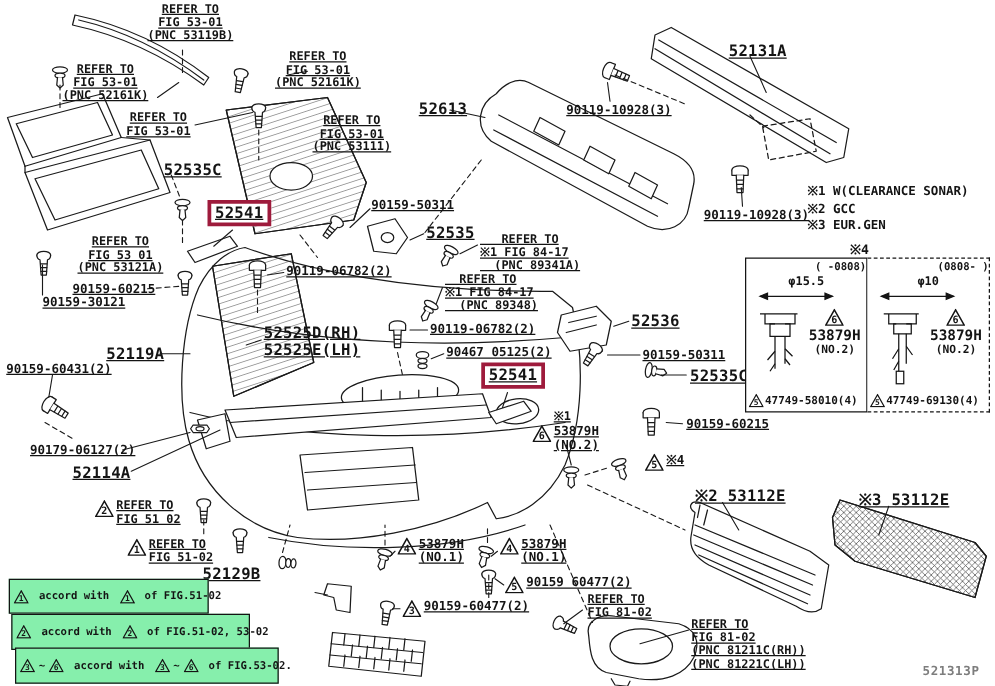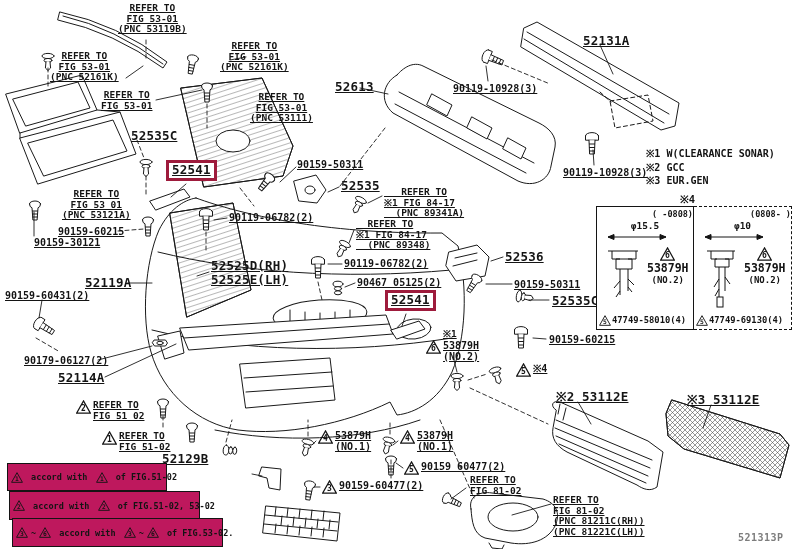--- a/index.html
+++ b/index.html
@@ -15,36 +15,36 @@
   .lbl.lg{font-size:12.5px;letter-spacing:.2px;}
   .lbl.ctr{text-align:center;}
   .lbl.hl{border:3px solid #9e1b3c;padding:0 3px 1px 3px;background:#fff;z-index:3;}
   .lbl .row{display:flex;align-items:flex-start;gap:2px;}
   .lbl .pre{display:block;margin-left:17px;font-size:9.5px;}
   .tri{width:15px;height:14px;flex:0 0 auto;}
   .tri path{fill:none;stroke:#141414;stroke-width:1.1px;}
   .tri text{font-size:7.5px;font-weight:bold;fill:#141414;}
   .tri.s{width:12px;height:11px;}
   .legend{position:absolute;left:646px;top:147px;z-index:2;font-size:10px;font-weight:bold;line-height:1.35;white-space:pre;}
-  .note{position:absolute;z-index:2;border:1.4px solid #141414;background:#be185d;display:flex;
+  .note{position:absolute;z-index:2;border:1.4px solid #141414;background:#86efac;display:flex;
         align-items:center;gap:3px;padding:2px 3px;font-size:8.5px;font-weight:bold;white-space:pre;}
   .vt{position:absolute;left:596px;top:206px;width:196px;height:126px;z-index:2;display:flex;}
   .vt-marker{position:absolute;top:-14px;left:84px;font-size:10.5px;font-weight:bold;}
   .vt-cell{position:relative;width:98px;height:124px;font-weight:bold;background:#fff;box-sizing:border-box;}
   .vt-cell.solid{border:1.6px solid #141414;}
   .vt-cell.dashed{border:1.6px dashed #141414;border-left:none;}
   .vt-h{font-size:8.5px;text-align:right;margin-top:2px;}
   .vt-dim{position:absolute;top:13px;width:100%;text-align:center;font-size:9.5px;}
   .vt-dimarrow{position:absolute;top:25px;left:8px;}
   .vt-art{position:absolute;top:38px;left:5px;}
   .vt-part{position:absolute;top:40px;left:50px;text-align:center;}
   .vt-part .tri{margin:0 auto;display:block;}
   .vt-part .p1{font-size:11.5px;display:block;}
   .vt-part .p2{font-size:9px;display:block;}
-  .vt-f{position:absolute;bottom:3px;left:2px;display:flex;align-items:flex-start;gap:1px;font-size:8.8px;}
+  .vt-f{position:absolute;bottom:3px;left:2px;display:flex;align-items:center;gap:1px;font-size:8.8px;}
   .figcode{position:absolute;left:738px;top:532px;z-index:2;font-size:10px;font-weight:bold;color:#7d7d7d;letter-spacing:.5px;}
 </style>
 </head>
 <body>
 
 <div class="stage">
 
   <svg class="art" width="796" height="549" viewBox="0 0 796 549" stroke="#1a1a1a" stroke-width="1" fill="none" stroke-linejoin="round" stroke-linecap="round">
     <defs>
       <pattern id="hatch" width="5" height="5" patternUnits="userSpaceOnUse" patternTransform="rotate(72)">

